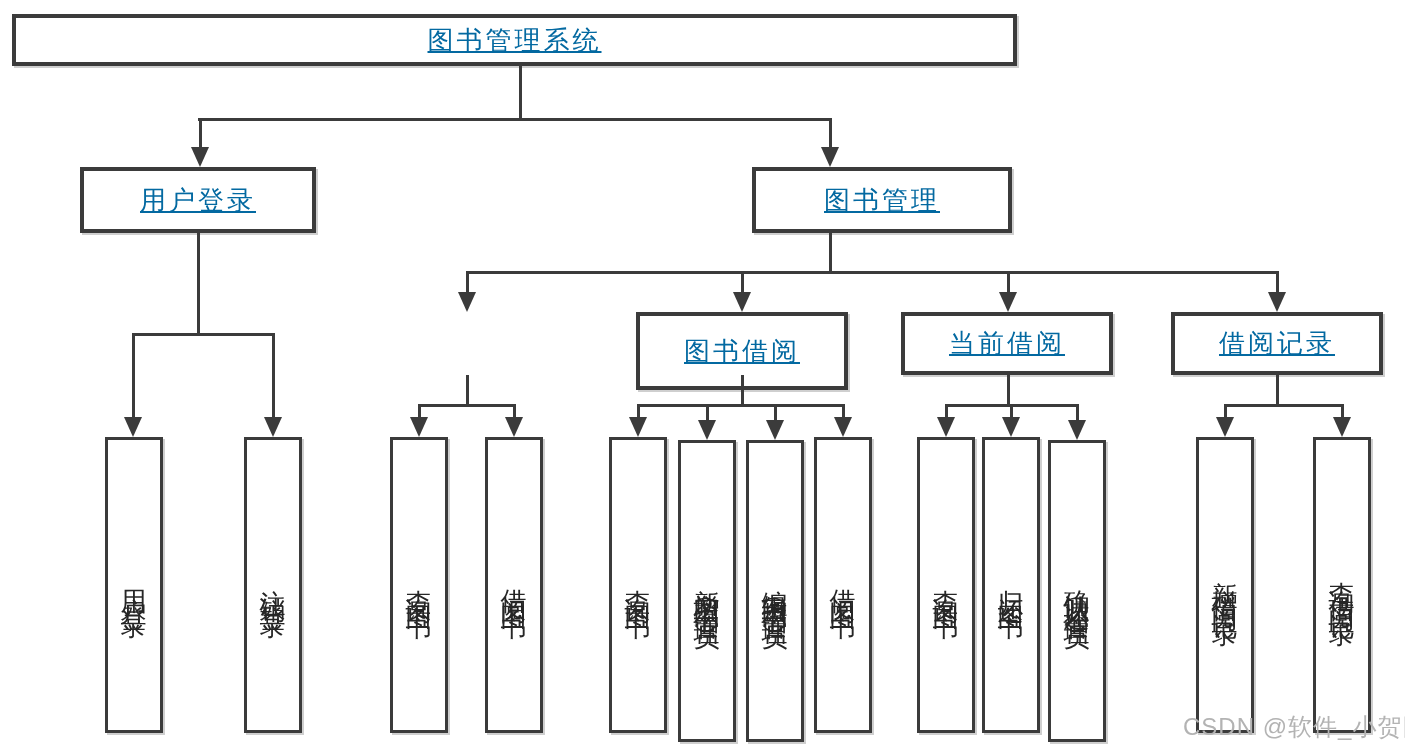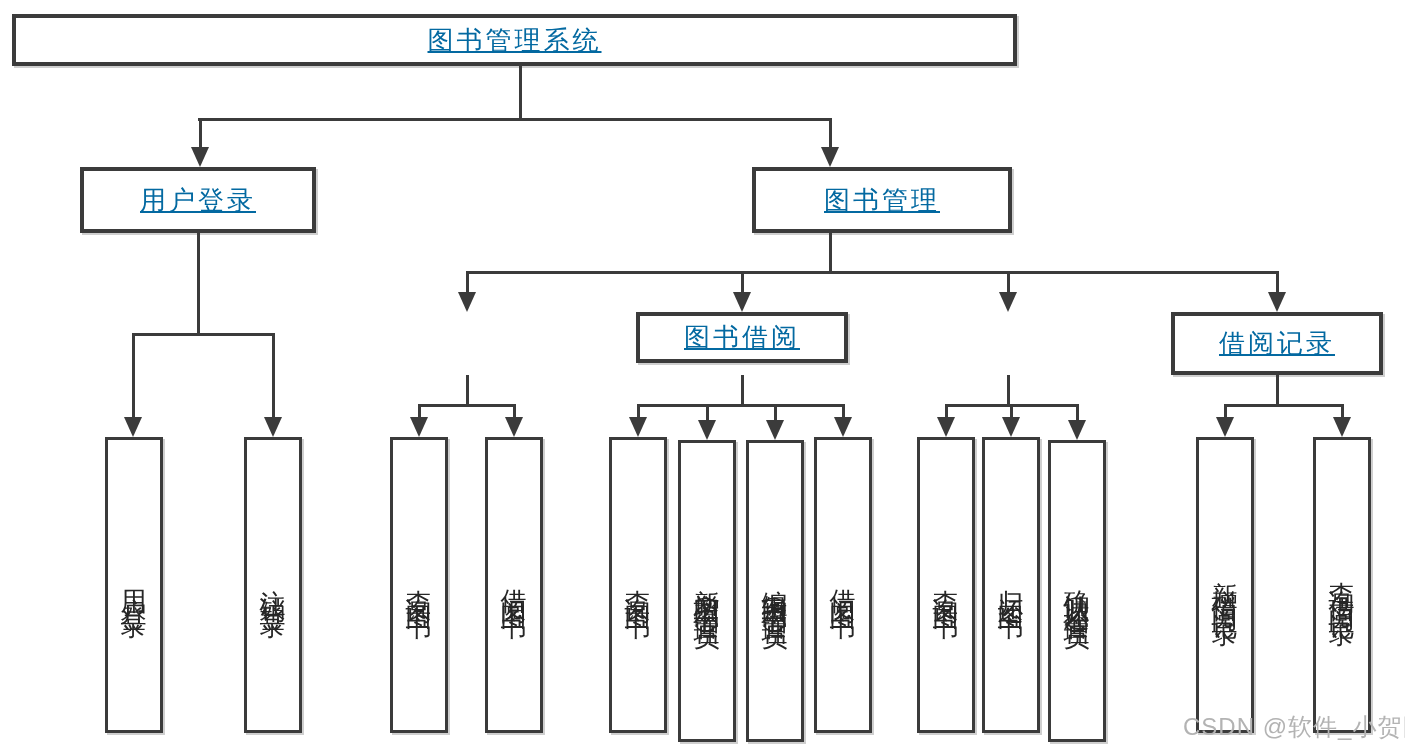--- a/index.html
+++ b/index.html
@@ -64,21 +64,22 @@
   <div class="line" style="left:466px; top:271px; width:813px; height:3px;"></div>
   <div class="line" style="left:466px; top:271px; width:3px; height:21px;"></div>
   <div class="arrow" style="left:458px; top:292px;"></div>
   <div class="line" style="left:741px; top:271px; width:3px; height:21px;"></div>
   <div class="arrow" style="left:733px; top:292px;"></div>
   <div class="line" style="left:1007px; top:271px; width:3px; height:21px;"></div>
   <div class="arrow" style="left:999px; top:292px;"></div>
   <div class="line" style="left:1276px; top:271px; width:3px; height:21px;"></div>
   <div class="arrow" style="left:1268px; top:292px;"></div>
 
-  <div class="hbox" style="left:636px; top:312px; width:212px; height:51px;text-align:right;">图书借阅</div>
+  <div class="hbox" style="left:636px; top:312px; width:212px; height:78px;text-align:right;">图书借阅</div>
+  <div class="hbox" style="left:901px; top:312px; width:212px; height:63px;">当前借阅</div>
   <div class="hbox" style="left:1171px; top:312px; width:212px; height:63px;">借阅记录</div>
 
   <div class="line" style="left:466px; top:375px; width:3px; height:31px;"></div>
   <div class="line" style="left:418px; top:404px; width:98px; height:3px;"></div>
   <div class="line" style="left:418px; top:404px; width:3px; height:13px;"></div>
   <div class="arrow" style="left:410px; top:417px;"></div>
   <div class="line" style="left:513px; top:404px; width:3px; height:13px;"></div>
   <div class="arrow" style="left:505px; top:417px;"></div>
 
   <div class="line" style="left:741px; top:375px; width:3px; height:31px;"></div>

